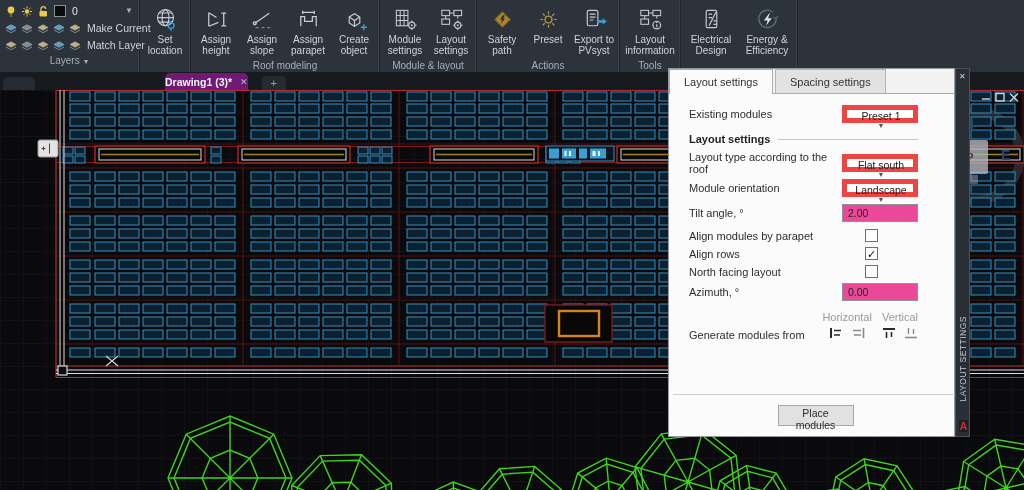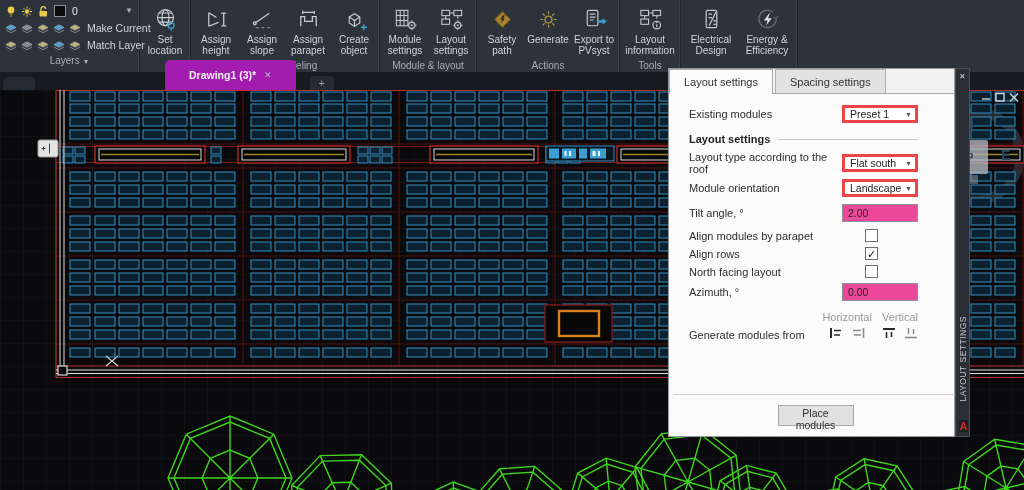--- a/index.html
+++ b/index.html
@@ -23,41 +23,41 @@
   .rib-btn.wide{width:56px;}
   .rib-icon{height:30px;display:flex;align-items:center;justify-content:center;}
   .rib-icon svg{width:27px;height:27px;}
   .rib-btn .lbl{font-size:10px;line-height:11px;color:#ced4da;text-align:center;white-space:pre-line;height:23px;}
   .mini-ic{width:14px;height:13px;display:inline-block;}
   .mini-ic svg{width:14px;height:13px;}
 
   
   .tabbar{position:absolute;left:0;top:72px;width:1024px;height:18px;background:#171a1f;display:flex;align-items:flex-end;}
   .tab-stub{width:32px;height:13px;background:#262b31;border-radius:5px 5px 0 0;margin-left:3px;}
-  .doc-tab{margin-left:130px;height:30px;background:#a21caf;border-radius:5px 5px 0 0;display:flex;align-items:center;padding:0 24px;gap:8px;}
+  .doc-tab{margin-left:130px;height:17px;background:#701a75;border-radius:5px 5px 0 0;display:flex;align-items:center;padding:0 0;gap:8px;}
   .doc-tab .t{font-size:10.5px;font-weight:bold;color:#f0f3f6;white-space:nowrap;}
   .doc-tab .x{font-size:9px;color:#b6bcc4;}
   .new-tab{margin-left:14px;width:24px;height:14px;background:#262b31;border-radius:4px 4px 0 0;color:#9aa1a9;font-size:11px;text-align:center;line-height:14px;}
 
   
   #cad{position:absolute;left:0;top:90px;}
 
   
   .dialog{position:absolute;left:668px;top:68px;width:287px;height:369px;background:#fbfbfb;border:1px solid #97999c;box-sizing:border-box;font-size:11px;color:#2b2b2b;}
   .dlg-tabs{display:flex;height:24px;background:#f2f2f2;border-bottom:1px solid #ababab;}
   .dlg-tab{padding:0 14px;display:flex;align-items:center;font-size:11px;color:#333;background:#e2e2e2;border:1px solid #b3b3b3;border-bottom:none;margin-right:2px;cursor:default;}
   .dlg-tab.active{background:#fbfbfb;position:relative;margin-bottom:-1px;border-color:#ababab;}
   .dlg-body{padding:10px 36px 0 20px;}
   .dlg-row{display:flex;align-items:center;height:20px;margin-bottom:5px;}
   .dlg-row.checkbox{height:15px;margin-bottom:3px;}
   .dlg-label{flex:1;color:#2e2e2e;}
   .dlg-group-row{display:flex;align-items:center;height:20px;margin-bottom:4px;}
   .grp-title{font-weight:bold;color:#1f1f1f;}
   .grp-rule{flex:1;border-top:1px solid #c6c6c6;margin-left:8px;}
-  .sel{width:76px;height:18px;background:#fff;border:3px solid #ef4444;display:flex;align-items:center;padding:0 3px 0 5px;box-sizing:border-box;}
+  .sel{width:76px;height:18px;background:#fff;border:5px solid #ef4444;display:flex;align-items:center;padding:0 3px 0 5px;box-sizing:border-box;flex-direction:column;}
   .sel span.v{flex:1;font-size:10.5px;color:#222;white-space:nowrap;}
   .sel-caret{font-size:7px;color:#555;}
   .inp{width:76px;height:18px;background:#ec4899;border:1px solid #8f9399;font-size:10.5px;color:#222;display:flex;align-items:center;padding-left:5px;box-sizing:border-box;}
   .cb{width:13px;height:13px;background:#fff;border:1px solid #6e6e6e;margin-right:40px;text-align:center;line-height:12px;font-size:11px;color:#111;box-sizing:border-box;}
   .align-row{align-items:flex-end;height:34px;}
   .align-block{display:flex;gap:10px;}
   .al-col{display:flex;flex-direction:column;align-items:center;}
   .al-lab{font-size:11px;color:#9a9a9a;margin-bottom:4px;}
   .al-icons{display:flex;gap:8px;}
   .al-icons svg{width:14px;height:12px;}
@@ -279,21 +279,21 @@
             </div>
             <div class="rib-btn">
               <div class="rib-icon">
                 <svg viewBox="0 0 28 28">
                   <circle cx="14" cy="14" r="3.6" fill="none" stroke="#b89b4a" stroke-width="1.3"></circle>
                   <g stroke="#b89b4a" stroke-width="1.2">
                     <path d="M14 5.5v3M14 19.5v3M5.5 14h3M19.5 14h3M8 8l2.1 2.1M17.9 17.9L20 20M20 8l-2.1 2.1M10.1 17.9L8 20"></path>
                   </g>
                 </svg>
               </div>
-              <div class="lbl">Generate</div>
+              <div class="lbl">Preset</div>
             </div>
             <div class="rib-btn">
               <div class="rib-icon">
                 <svg viewBox="0 0 28 28">
                   <g fill="none" stroke="#c6ccd4" stroke-width="1.2">
                     <rect x="6.5" y="4.5" width="11" height="16" rx="1.8"></rect>
                     <path d="M9 8.5h6M9 11.5h6M9 14.5h4"></path>
                   </g>
                   <path d="M16.5 16h8" stroke="#3b9fd4" stroke-width="2.6"></path>
                   <path d="M22.5 12.8l4.2 3.2-4.2 3.2z" fill="#3b9fd4"></path>

